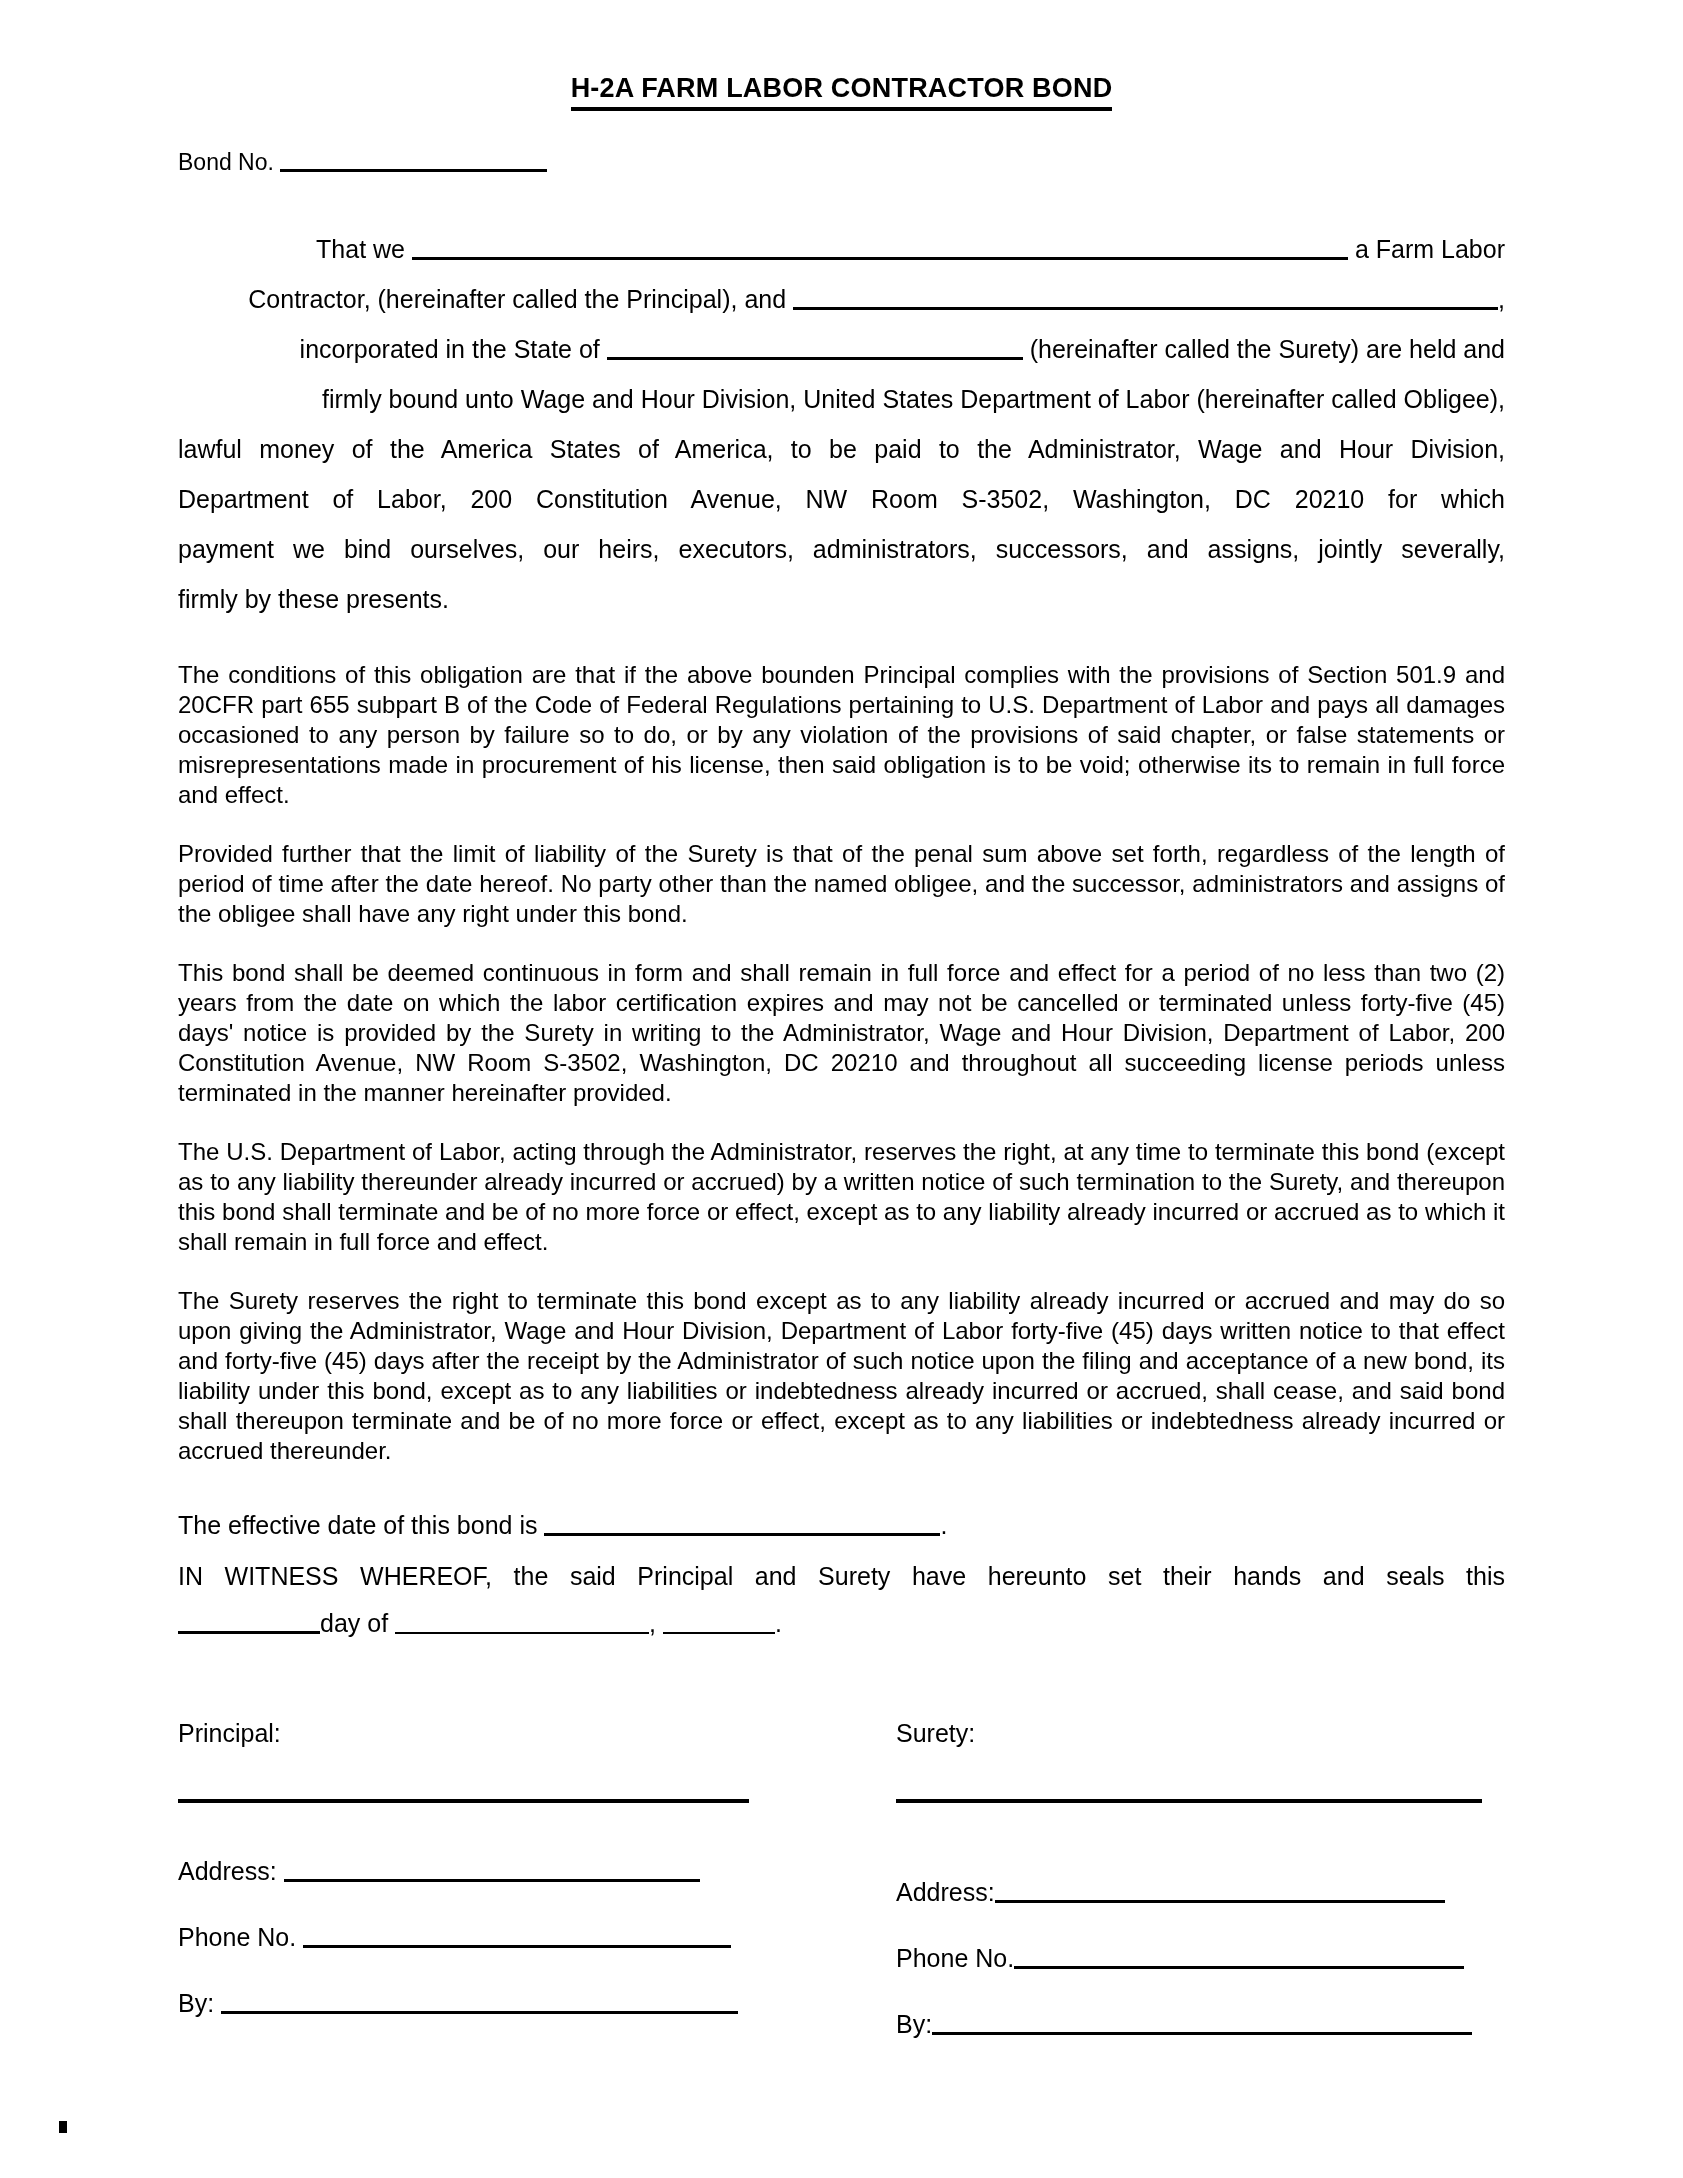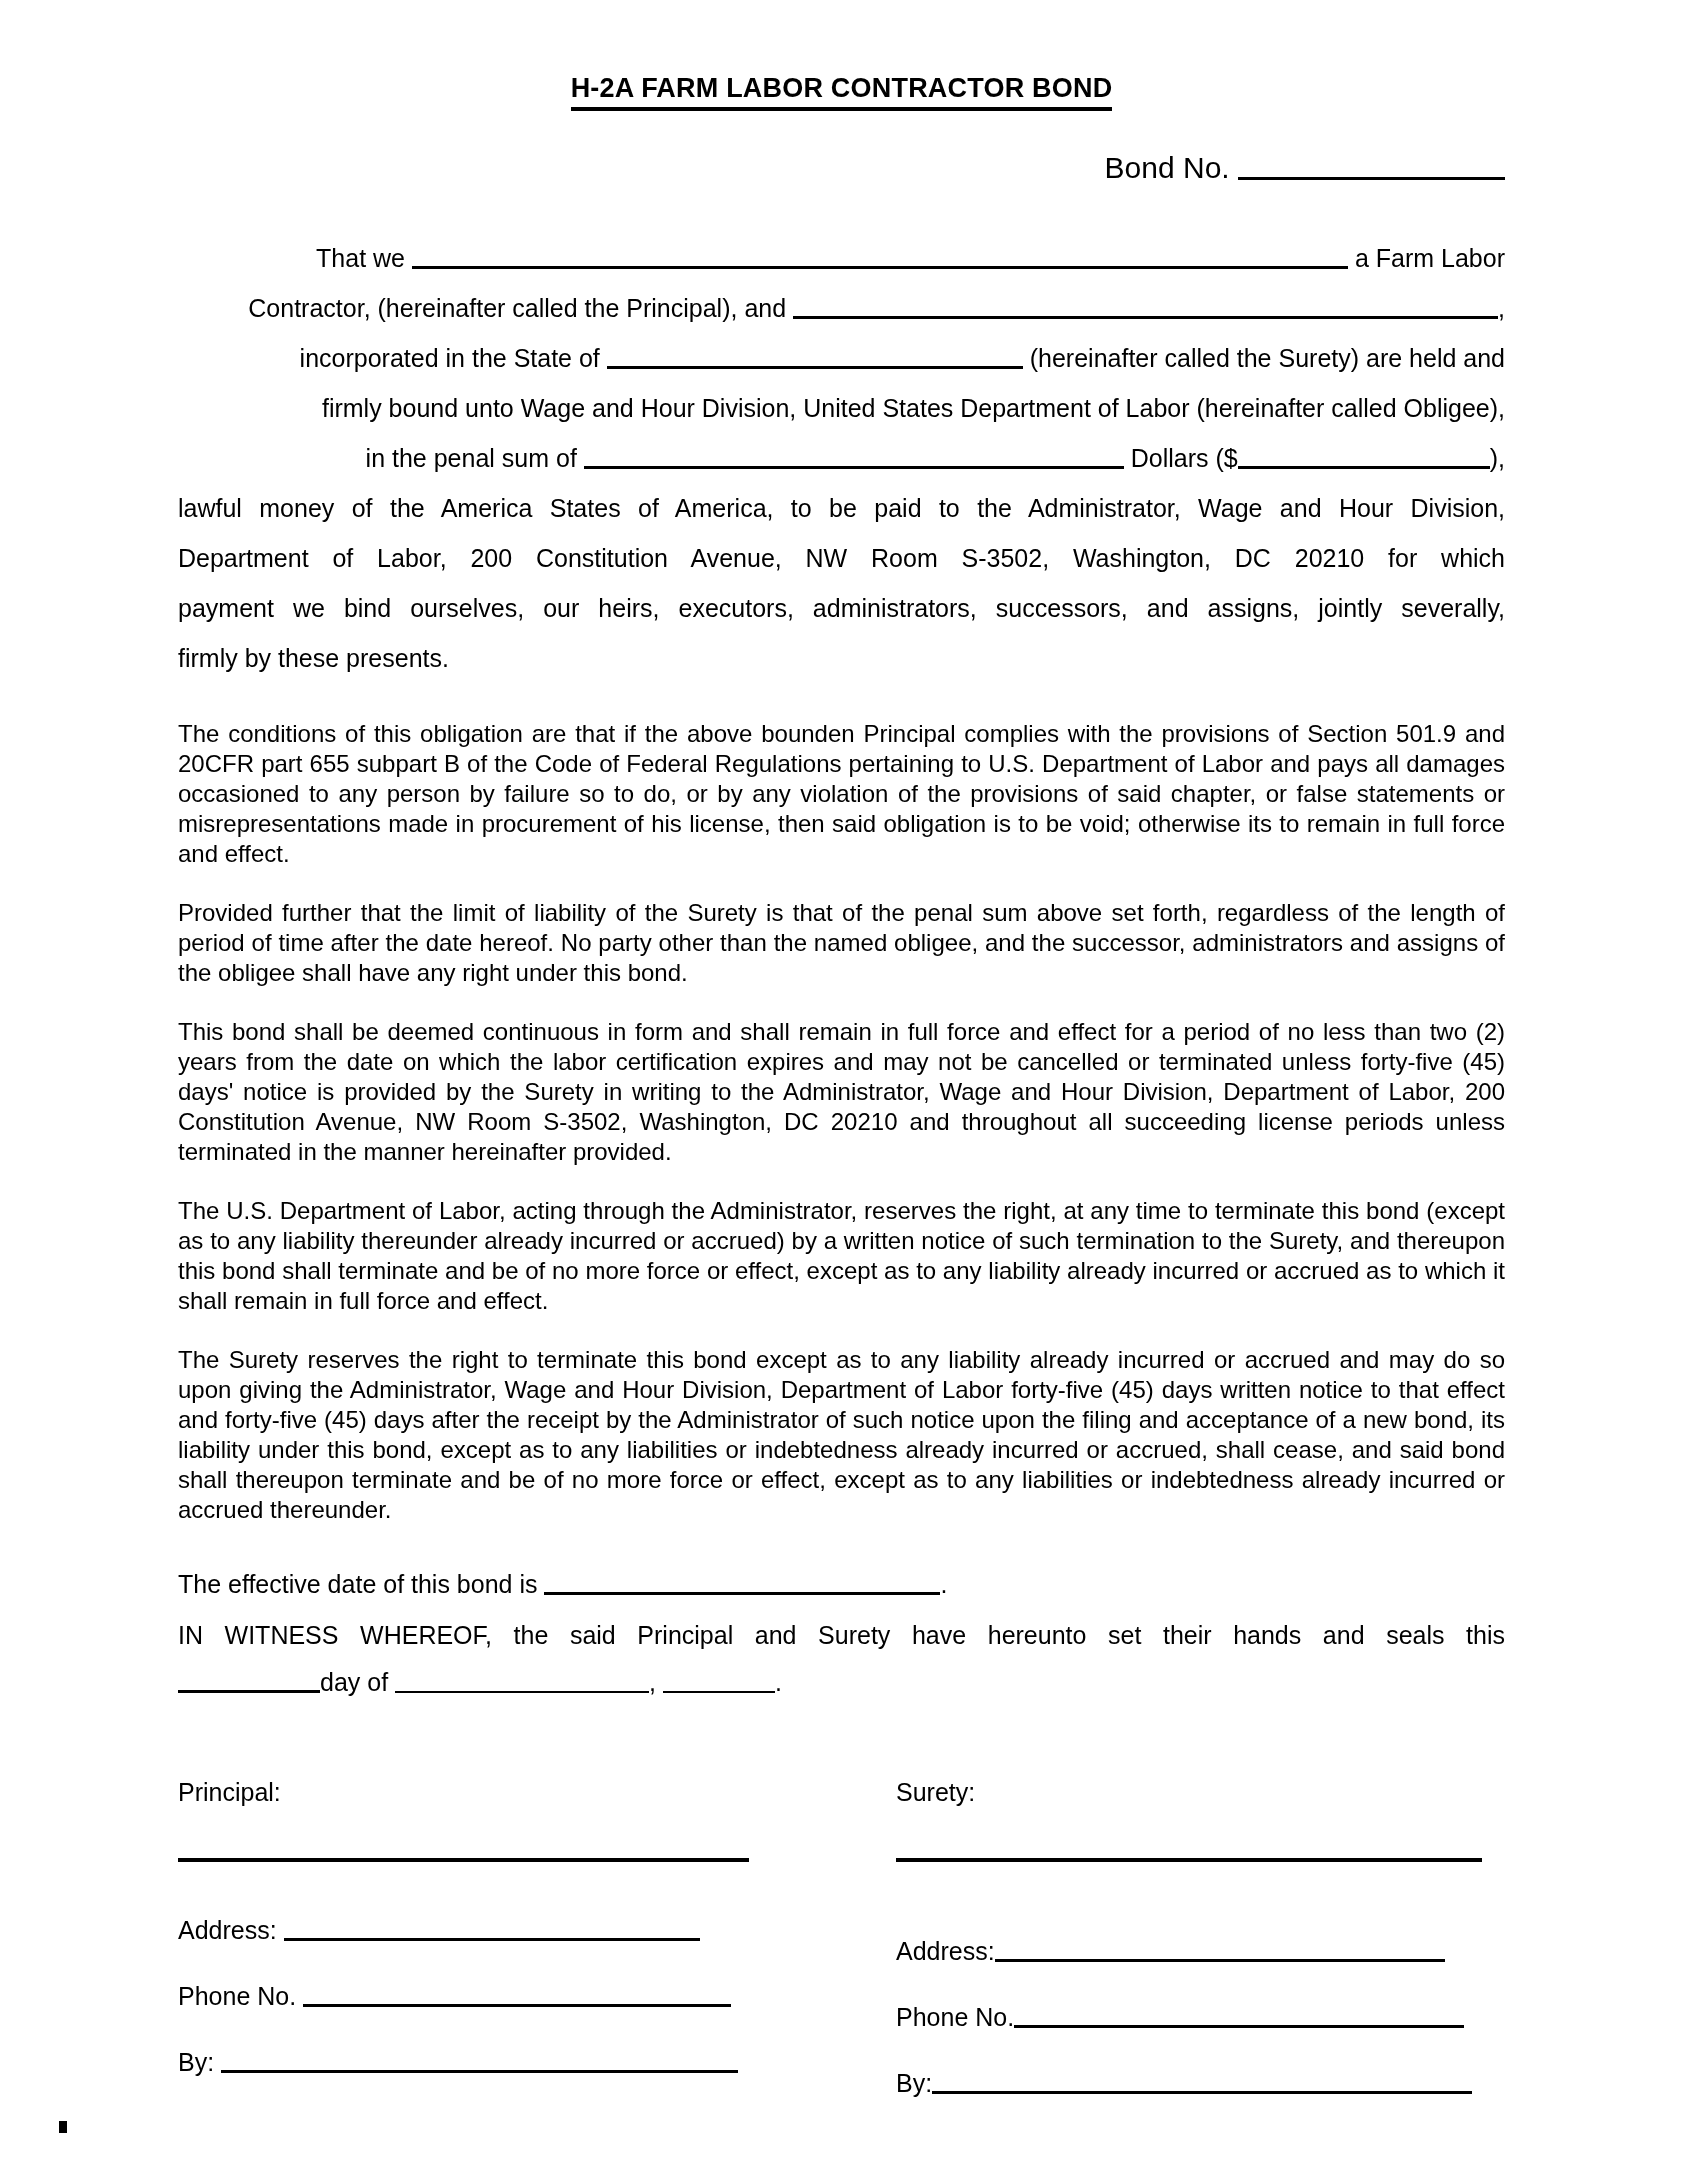--- a/index.html
+++ b/index.html
@@ -41,22 +41,21 @@
     margin-top: 14px;
     margin-bottom: 34px;
   }
   .title-inner {
     display: inline-block;
     border-bottom: 4px solid #000;
     padding-bottom: 1px;
   }
   
   .bondno-row {
-    text-align: right;
-    font-size: 30px;
+    font-size: 23px;
     margin-bottom: 48px;
     white-space: nowrap;
   }
   .rule {
     display: inline-block;
     border-bottom: 3px solid #000;
     vertical-align: baseline;
     height: 1.05em;
     margin-bottom: -2px;
   }
@@ -176,25 +175,20 @@
     </div>
 
     <div class="fillline">
       <span>incorporated in the State of</span>
       <span class="rule" style="width:416px"></span>
       <span>(hereinafter called the Surety) are held and</span>
     </div>
 
     <div class="fillline">firmly bound unto Wage and Hour Division, United States Department of Labor (hereinafter called Obligee),</div>
 
-    <div class="fillline">
-      <span>in the penal sum of</span>
-      <span class="rule" style="width:540px"></span>
-      <span>Dollars ($</span><span class="rule" style="width:252px"></span><span>),</span>
-    </div>
 
     <div>
       <div class="jl">lawful money of the America States of America, to be paid to the Administrator, Wage and Hour Division,</div>
       <div class="jl">Department of Labor, 200 Constitution Avenue, NW Room S-3502, Washington, DC   20210   for which</div>
       <div class="jl">payment we bind ourselves, our heirs, executors, administrators, successors, and assigns, jointly severally,</div>
       <div class="jl" style="text-align-last:left">firmly by these presents.</div>
     </div>
 
     <div style="height:36px"></div>
 

